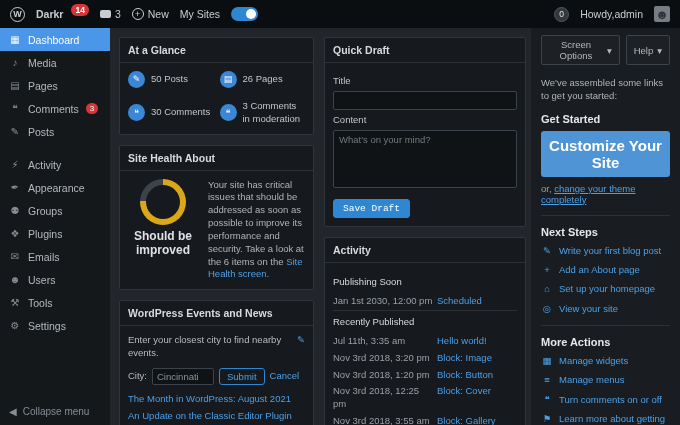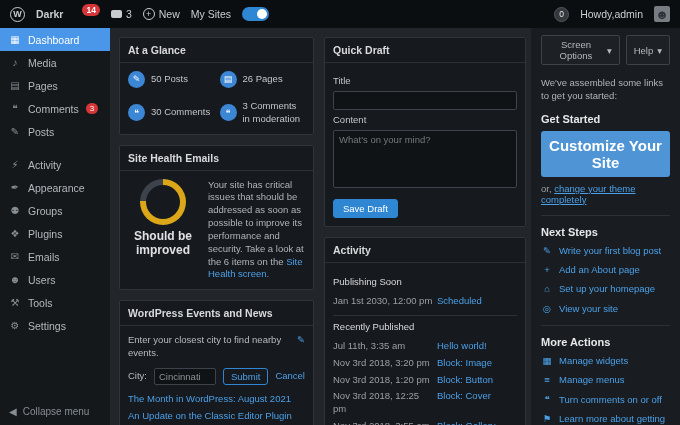--- a/index.html
+++ b/index.html
@@ -8,21 +8,21 @@
   a{text-decoration:none;color:#4ba0e8;cursor:pointer;}
   
   .admin-bar{height:28px;background:#0b0e10;display:flex;align-items:center;justify-content:space-between;
     padding:0 10px;color:#c8cdd2;font-size:10.5px;}
   .ab-left,.ab-right{display:flex;align-items:center;gap:11px;}
   .ab-item{display:inline-flex;align-items:center;gap:4px;cursor:pointer;}
   .wp-logo{width:15px;height:15px;border:1.5px solid #c8cdd2;border-radius:50%;display:inline-flex;
     align-items:center;justify-content:center;font-size:9px;font-weight:bold;}
   .badge-red{background:#d63638;color:#fff;border-radius:8px;padding:0 4px;font-size:8.5px;line-height:12px;
     display:inline-block;}
-  .sup{transform:translateY(-4px);margin-left:15px;font-weight:bold;}
+  .sup{transform:translateY(-4px);margin-left:4px;font-weight:bold;}
   .bubble-icon{width:11px;height:8px;background:#c8cdd2;border-radius:2px;position:relative;display:inline-block;}
   .bubble-icon::after{content:"";position:absolute;left:2px;bottom:-3px;border:3px solid transparent;
     border-top-color:#c8cdd2;border-left-width:2px;border-right-width:2px;}
   .plus-circle{width:12px;height:12px;border-radius:50%;border:1px solid #c8cdd2;display:inline-flex;
     align-items:center;justify-content:center;font-size:9px;line-height:1;}
   .toggle{width:27px;height:14px;border-radius:8px;background:#2f86d3;position:relative;display:inline-block;cursor:pointer;}
   .toggle .knob{position:absolute;right:2px;top:2px;width:10px;height:10px;border-radius:50%;background:#fff;}
   .notif-circle{width:15px;height:15px;border-radius:50%;background:#33383d;border:1px solid #50575e;color:#e2e4e7;
     display:inline-flex;align-items:center;justify-content:center;font-size:8.5px;cursor:pointer;}
   .avatar{width:16px;height:16px;border-radius:2px;background:#777d83;color:#2c3338;display:inline-flex;
@@ -55,37 +55,37 @@
   .health-body{display:flex;gap:10px;}
   .gauge-wrap{width:70px;text-align:center;flex-shrink:0;}
   .gauge{width:46px;height:46px;border-radius:50%;margin:0 auto 4px;
     background:conic-gradient(#dba617 0 272deg,#3c434a 272deg 360deg);position:relative;}
   .gauge::after{content:"";position:absolute;inset:6px;border-radius:50%;background:#16191d;}
   .gauge-label{font-weight:bold;color:#dfe1e4;font-size:12px;line-height:1.2;}
   .health-text{flex:1;color:#b0b5ba;}
   
   .ev-intro{display:flex;align-items:flex-start;gap:4px;margin-bottom:8px;justify-content:center;}
   .edit-glyph{color:#4ba0e8;cursor:pointer;}
-  .city-row{display:flex;align-items:center;gap:5px;margin-bottom:8px;justify-content:space-between;}
+  .city-row{display:flex;align-items:center;gap:5px;margin-bottom:8px;}
   .city-input{width:62px;background:#101316;border:1px solid #3c434a;color:#8c9196;padding:2px 4px;
     border-radius:2px;font-size:9.5px;font-family:inherit;}
   .btn-outline{background:transparent;border:1px solid #2f86d3;color:#4ba0e8;padding:2px 7px;border-radius:3px;
     font-size:9.5px;cursor:pointer;font-family:inherit;}
   .news-link{display:block;margin:5px 0;color:#4ba0e8;line-height:1.3;}
   
   .field-label{display:block;margin:4px 0 3px;color:#c3c7cb;}
   .qd-input,.qd-textarea{width:100%;background:#101316;border:1px solid #3c434a;border-radius:2px;color:#c3c7cb;
     padding:3px 5px;font-size:9.5px;font-family:inherit;}
   .qd-textarea{height:58px;resize:none;}
   .qd-textarea::placeholder,.qd-input::placeholder{color:#74797e;}
   .btn-primary{background:#2f86d3;border:1px solid #2f86d3;color:#fff;padding:3px 9px;border-radius:3px;
-    font-size:9.5px;margin-top:8px;cursor:pointer;font-family:Liberation Sans, sans-serif;}
+    font-size:9.5px;margin-top:8px;cursor:pointer;font-family:Liberation Mono, monospace;}
   
   .act-section{font-weight:normal;color:#d8dadd;padding:5px 0 4px;}
-  .act-section.bordered{border-top:1px solid #2c3136;margin-top:5px;}
+  .act-section.bordered{border-top:1px solid #2c3136;}
   .act-row{display:flex;gap:4px;padding:2px 0;}
   .act-date{width:100px;color:#9aa0a6;flex-shrink:0;}
   
   .top-buttons{display:flex;gap:6px;margin-bottom:12px;}
   .tb-btn{background:#1d2125;border:1px solid #3c434a;color:#b5b9bd;padding:3px 7px;border-radius:2px;
     font-size:9.5px;display:inline-flex;align-items:center;gap:4px;cursor:pointer;font-family:inherit;}
   .w-intro{color:#b0b5ba;margin-bottom:4px;line-height:1.35;}
   .w-heading{color:#e6e8ea;font-size:11px;font-weight:bold;margin:10px 0 6px;}
   .btn-customize{display:block;width:100%;background:#4f94d4;border:none;color:#fff;font-weight:bold;
     text-align:center;padding:6px 4px;border-radius:3px;font-size:15px;margin:6px 0;cursor:pointer;font-family:inherit;}
@@ -209,21 +209,21 @@
             <span>30 Comments</span>
           </div>
           <div class="glance-item">
             <span class="g-icon">❝</span>
             <span>3 Comments in moderation</span>
           </div>
         </div>
       </section>
 
       <section class="panel">
-        <div class="panel-title">Site Health Emails</div>
+        <div class="panel-title">Site Health About</div>
         <div class="panel-body health-body">
           <div class="gauge-wrap">
             <div class="gauge"></div>
             <div class="gauge-label">Should be improved</div>
           </div>
           <div class="health-text">
             <span>Your site has critical issues that should be addressed as soon as possible to improve its performance and security.</span>
             <span>Take a look at the 6 items on the </span><a>Site Health screen.</a>
           </div>
         </div>

